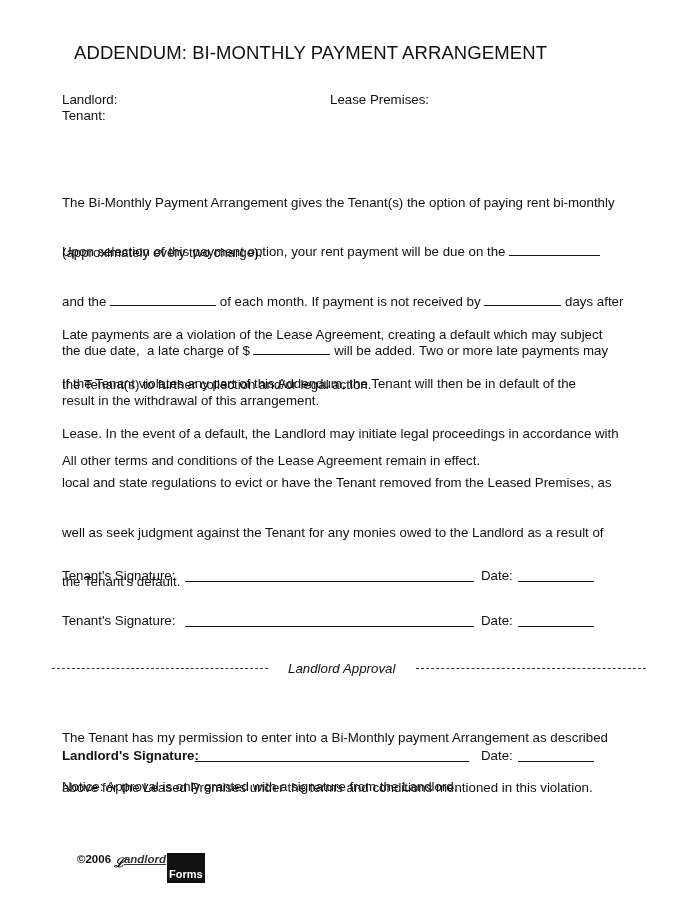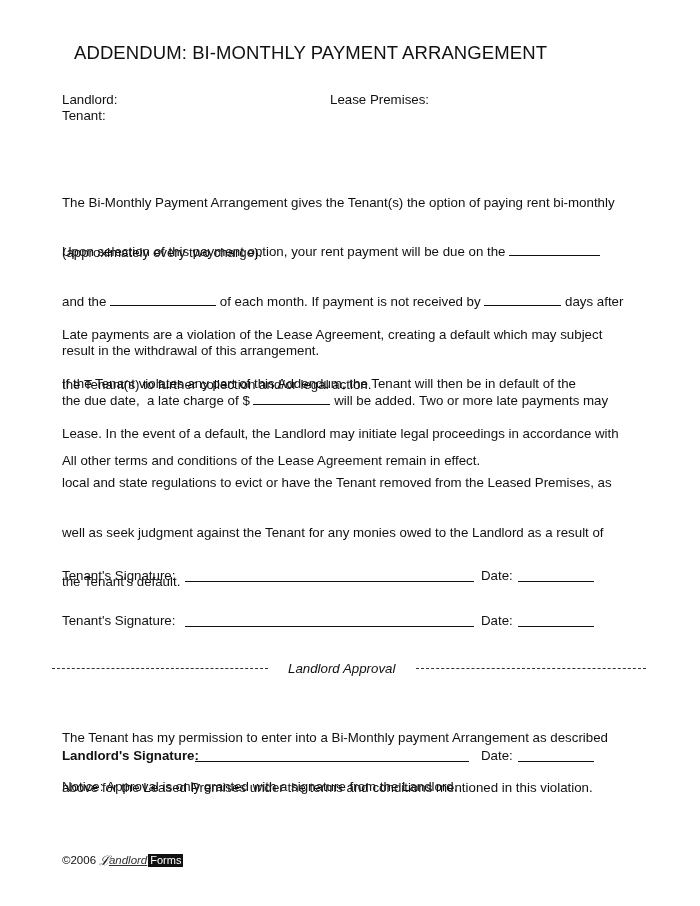--- a/index.html
+++ b/index.html
@@ -7,45 +7,45 @@
          font-family: "Liberation Sans", sans-serif; color: #111111; }
   .abs { position: absolute; white-space: pre; }
   .title { left: 74px; top: 42px; font-size: 18.5px; letter-spacing: 0.1px; }
   .t { font-size: 13.3px; line-height: 16.5px; }
   .line { display: block; white-space: pre; height: 16.5px; }
   .blank { display: inline-block; border-bottom: 1px solid #111; height: 11px; vertical-align: baseline; }
   .sigrow { position: absolute; left: 62px; font-size: 13.3px; white-space: pre; }
   .sigline { position: absolute; border-bottom: 1px solid #111; height: 0; }
   .dashes { position: absolute; top: 668px; height: 0; border-top: 1px dashed #333; }
   .italic { font-style: italic; }
-  .logo { position: absolute; left: 62px; top: 853px; height: 14px; display: flex; align-items: center;
-          font-weight: normal; font-size: 11.5px; }
+  .logo { position: absolute; left: 77px; top: 853px; height: 14px; display: flex; 
+          font-weight: bold; font-size: 11.5px; }
   .logo .l-mark { font-style: italic; font-size: 13px; margin: 0 1px 0 3px; letter-spacing: -2px; }
   .logo .ld { font-style: italic; text-decoration: underline; color: #333; }
-  .logo .forms { background: #111; color: #fff; padding: 0 2px; font-size: 11px; line-height: 13px; margin-left: 1px; }
+  .logo .forms { background: #111; color: #fff; padding: 15px 2px; font-size: 11px; line-height: 13px; margin-left: 1px; }
 </style>
 </head>
 <body>
 
 <div class="abs title">ADDENDUM: BI-MONTHLY PAYMENT ARRANGEMENT</div>
 
 <div class="abs t" style="left:62px;top:92px;">Landlord:</div>
 <div class="abs t" style="left:62px;top:108px;">Tenant:</div>
 <div class="abs t" style="left:330px;top:92px;">Lease Premises:</div>
 
 <div class="abs t" style="left:62px;top:162px;">
   <span class="line">The Bi-Monthly Payment Arrangement gives the Tenant(s) the option of paying rent bi-monthly</span>
   <span class="line">(approximately every two charge).</span>
 </div>
 
 <div class="abs t" style="left:62px;top:211px;">
   <span class="line"><span>Upon selection of this payment option, your rent payment will be due on the </span><span class="blank" style="width:91px"></span></span>
   <span class="line"><span>and the </span><span class="blank" style="width:106px"></span><span> of each month. If payment is not received by </span><span class="blank" style="width:77px"></span><span> days after</span></span>
+  <span class="line"><span>the due date,  a late charge of $ </span><span class="blank" style="width:77px"></span><span> will be added. Two or more late payments may</span></span>
   <span class="line">result in the withdrawal of this arrangement.</span>
-  <span class="line"><span>the due date,  a late charge of $ </span><span class="blank" style="width:77px"></span><span> will be added. Two or more late payments may</span></span>
 </div>
 
 <div class="abs t" style="left:62px;top:294px;">
   <span class="line">Late payments are a violation of the Lease Agreement, creating a default which may subject</span>
   <span class="line">the Tenant(s) to further collection and/or legal action.</span>
 </div>
 
 <div class="abs t" style="left:62px;top:343px;">
   <span class="line">If the Tenant violates any part of this Addendum, the Tenant will then be in default of the</span>
   <span class="line">Lease. In the event of a default, the Landlord may initiate legal proceedings in accordance with</span>

